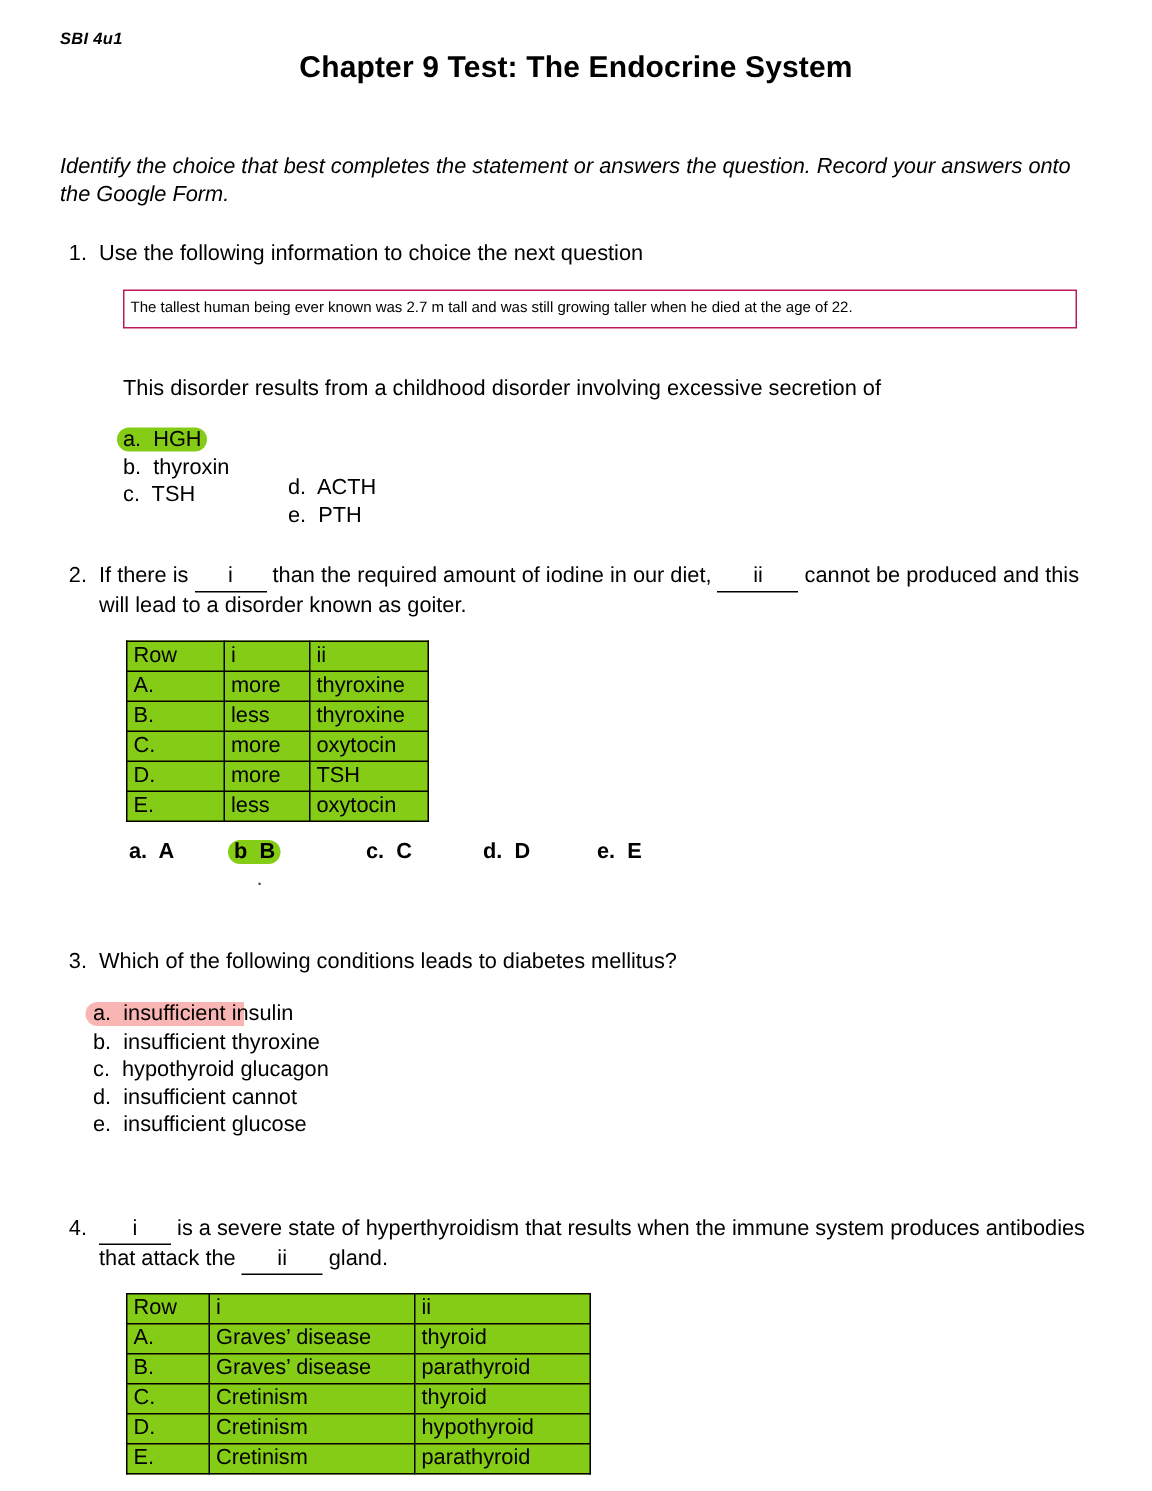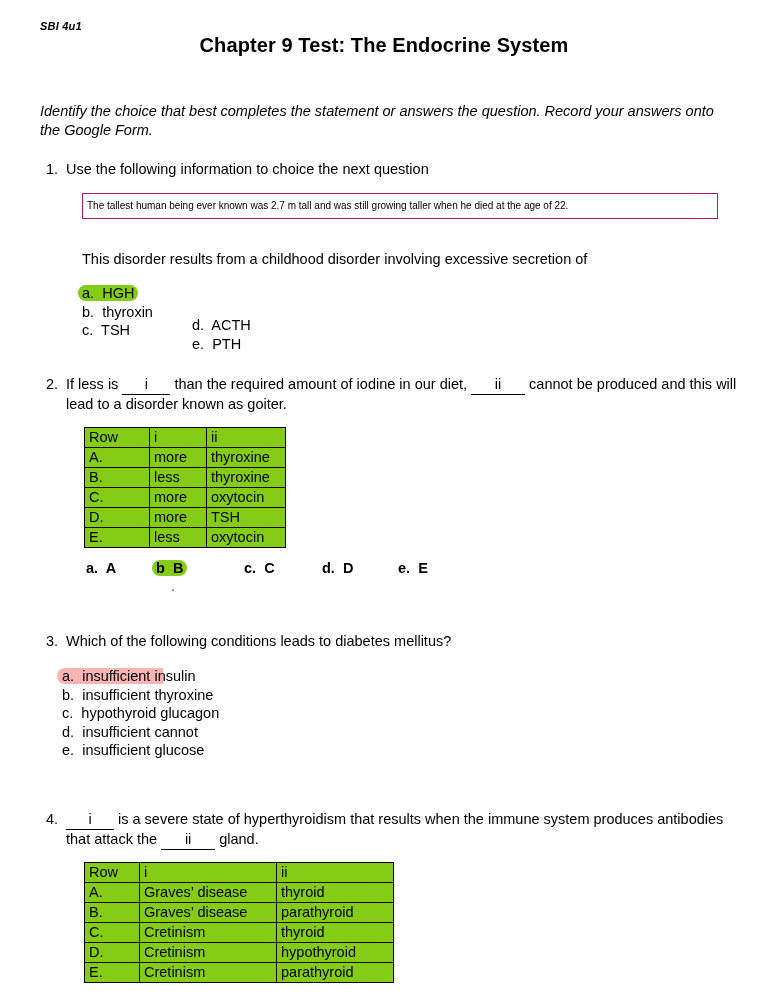--- a/index.html
+++ b/index.html
@@ -206,21 +206,21 @@
   </div>
 
   <div class="opts" style="left:192px; top:284px;margin-top:32px;">
     <div class="opt"><span>d.</span>  <span>ACTH</span></div>
     <div class="opt"><span>e.</span>  <span>PTH</span></div>
   </div>
 
   <div class="question" style="top:375px;">
     <div class="q-row">
       <div class="q-num">2.</div>
-      <div class="q-stem"><span>If less is </span><span class="blank blank-i">i</span><span> than the required amount of iodine in our diet, </span><span class="blank blank-ii">ii</span><span> cannot be produced and this will lead to a disorder known as goiter.</span></div>
+      <div class="q-stem"><span>If there is </span><span class="blank blank-i">i</span><span> than the required amount of iodine in our diet, </span><span class="blank blank-ii">ii</span><span> cannot be produced and this will lead to a disorder known as goiter.</span></div>
     </div>
   </div>
 
   <table class="mcq-table" id="q2-table">
     <tbody>
       <tr>
         <td class="c0">Row</td>
         <td class="c1">i</td>
         <td class="c2">ii</td>
       </tr>

